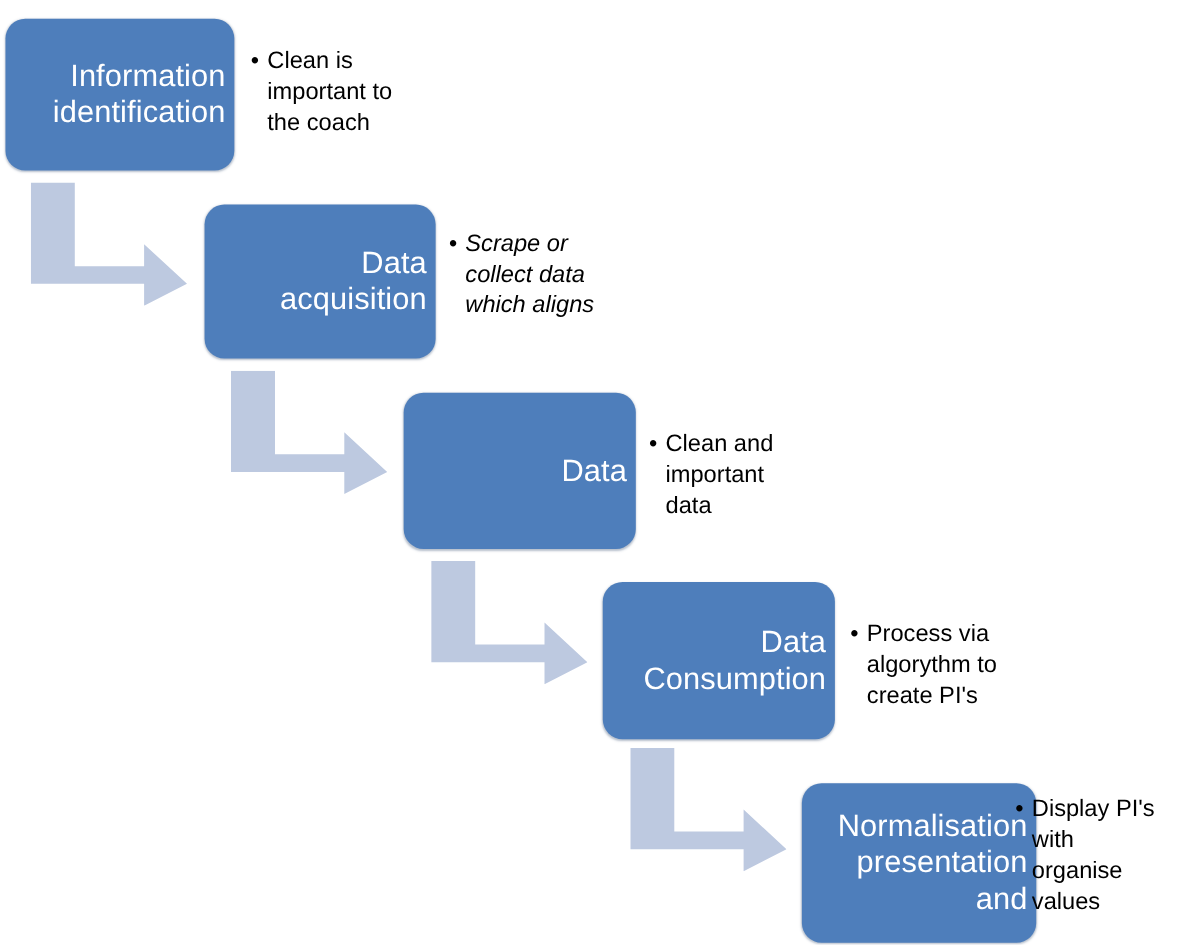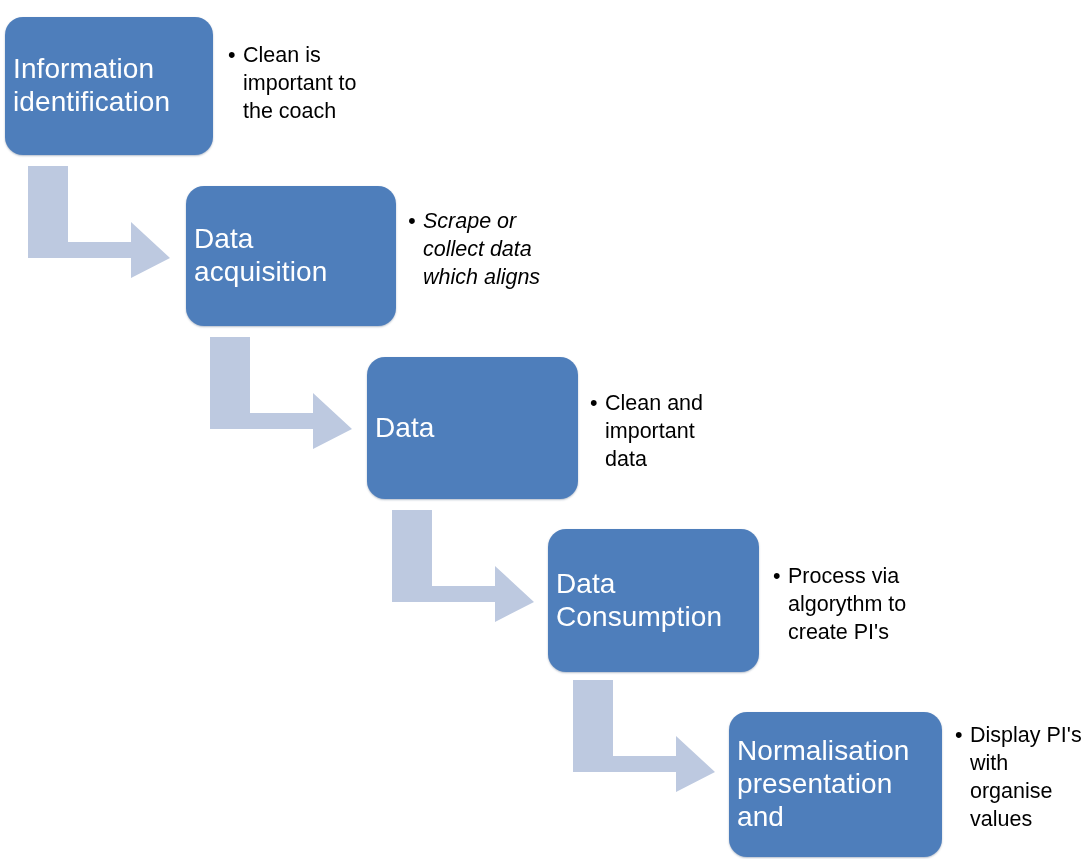--- a/index.html
+++ b/index.html
@@ -13,21 +13,21 @@
   #canvas{position:relative;width:1084px;height:859px;}
 
   .step-box{
     position:absolute;
     background:#4E7EBB;
     border-radius:18px;
     color:#ffffff;
     display:flex;
     align-items:center;
     justify-content:center;
-    text-align:left;
+    text-align:right;
     font-size:28px;
     line-height:1.17;
     letter-spacing:.1px;
     box-sizing:border-box;
     padding:4px 8px;
     box-shadow:0 1px 2px rgba(90,110,140,.45);
   }
   .step-box span{display:block;width:100%;}
 
   .bullet-block{
@@ -136,21 +136,21 @@
     </svg>
   </div>
 
   <div class="step-box" style="left:729px;top:712px;width:213px;height:145px;">
     <span>
       <span>Normalisation</span>
       <span>presentation</span>
       <span>and</span>
     </span>
   </div>
-  <div class="bullet-block" style="left:955px;top:722px;width:129px;">
+  <div class="bullet-block" style="left:923px;top:722px;width:129px;">
     <div class="bullet-item">
       <span>Display PI's</span><br>
       <span>with</span><br>
       <span>organise</span><br>
       <span>values</span>
     </div>
   </div>
 
 </div>
 

